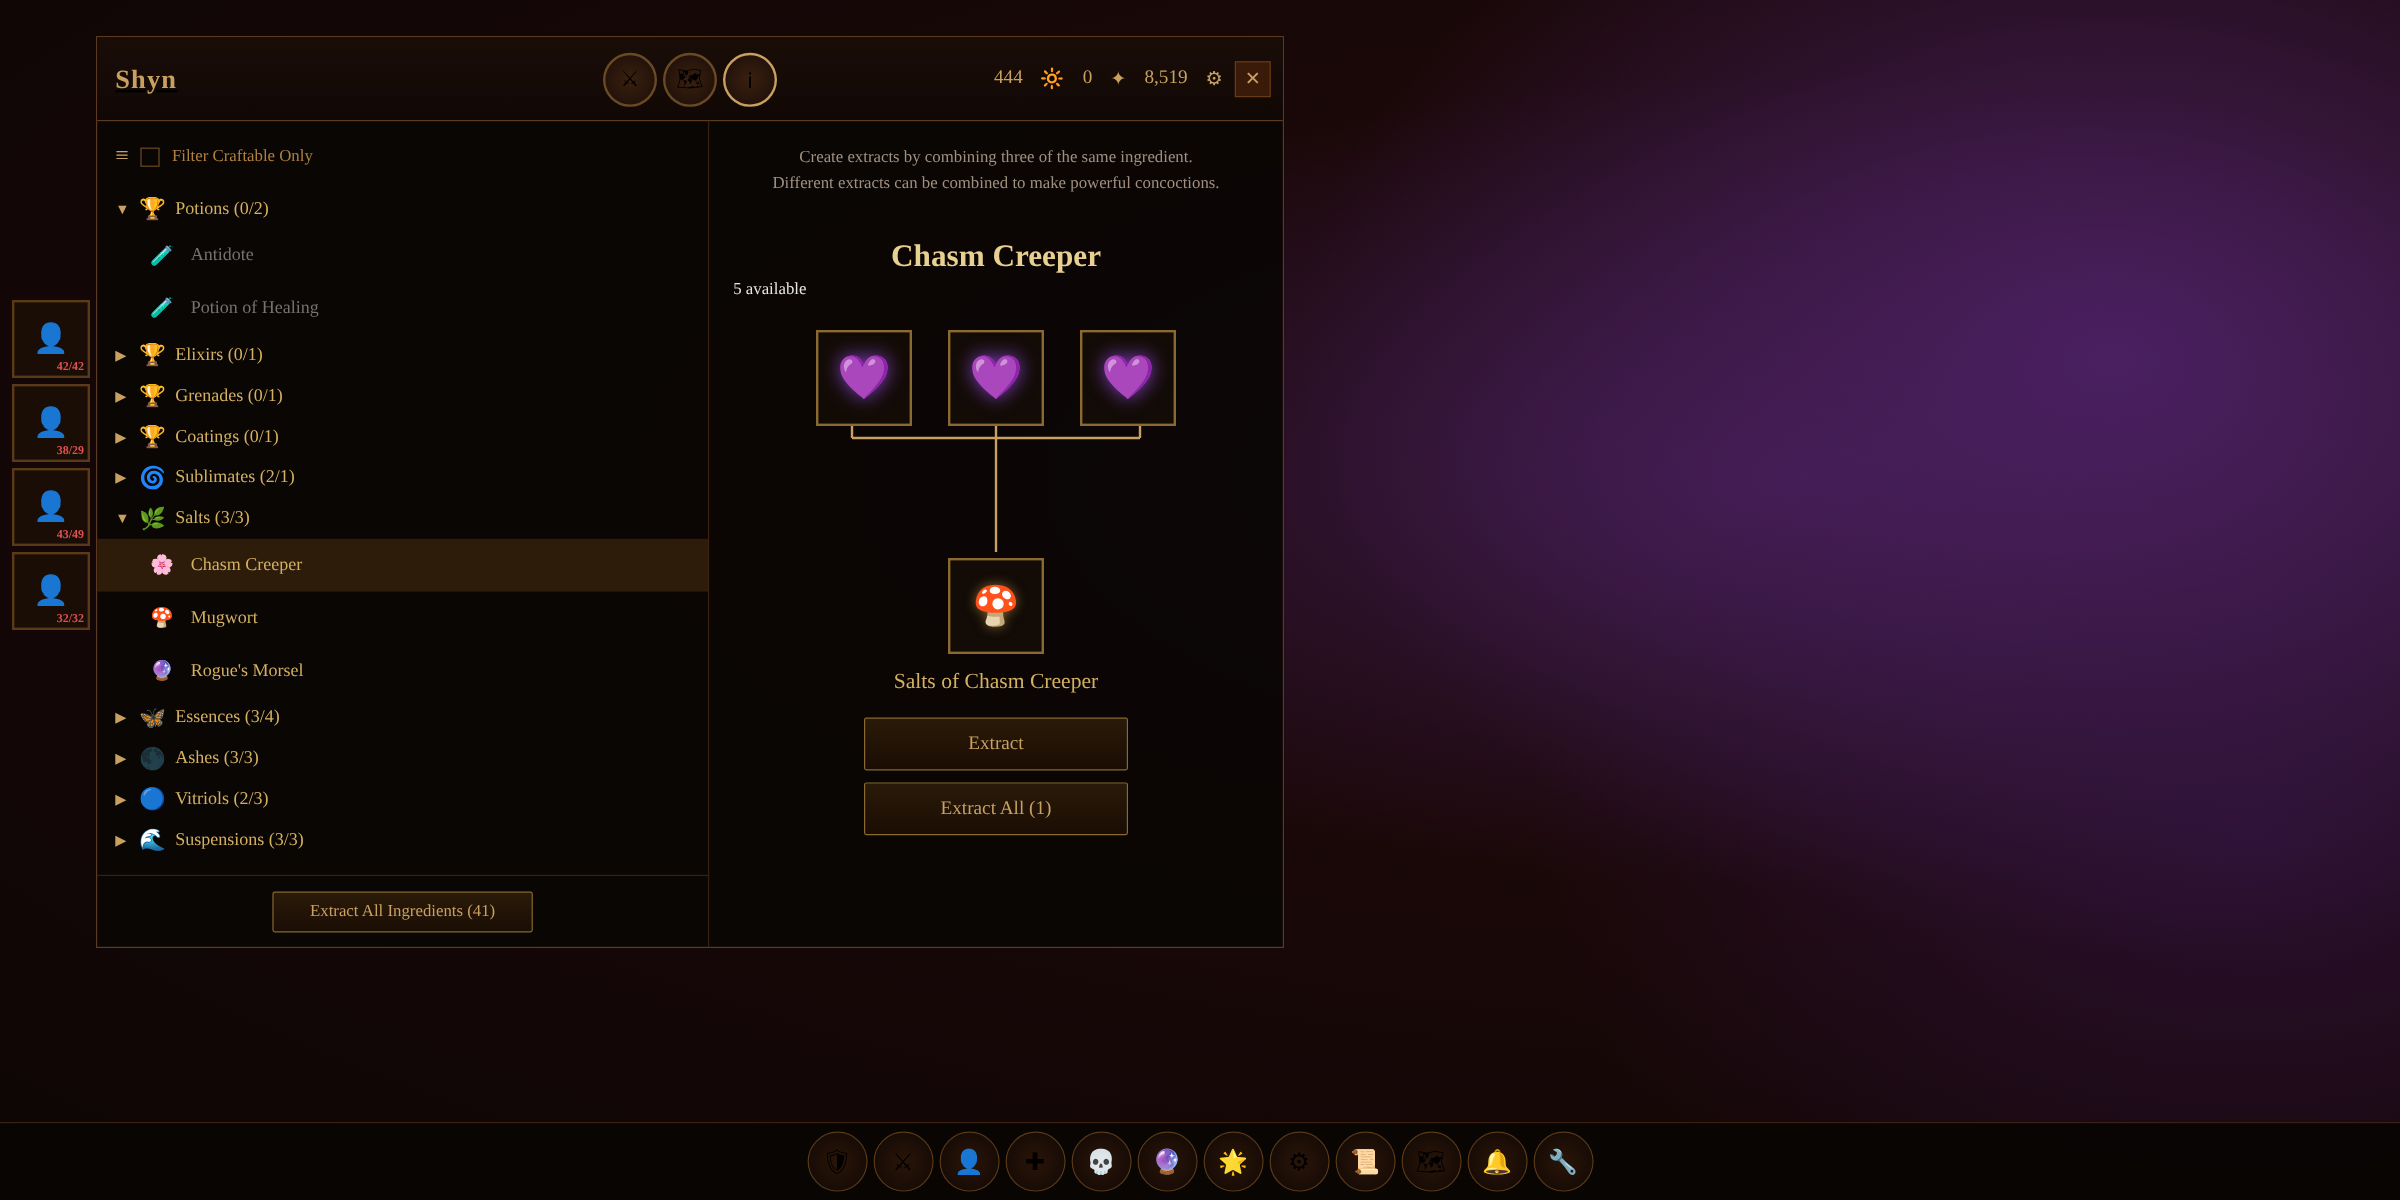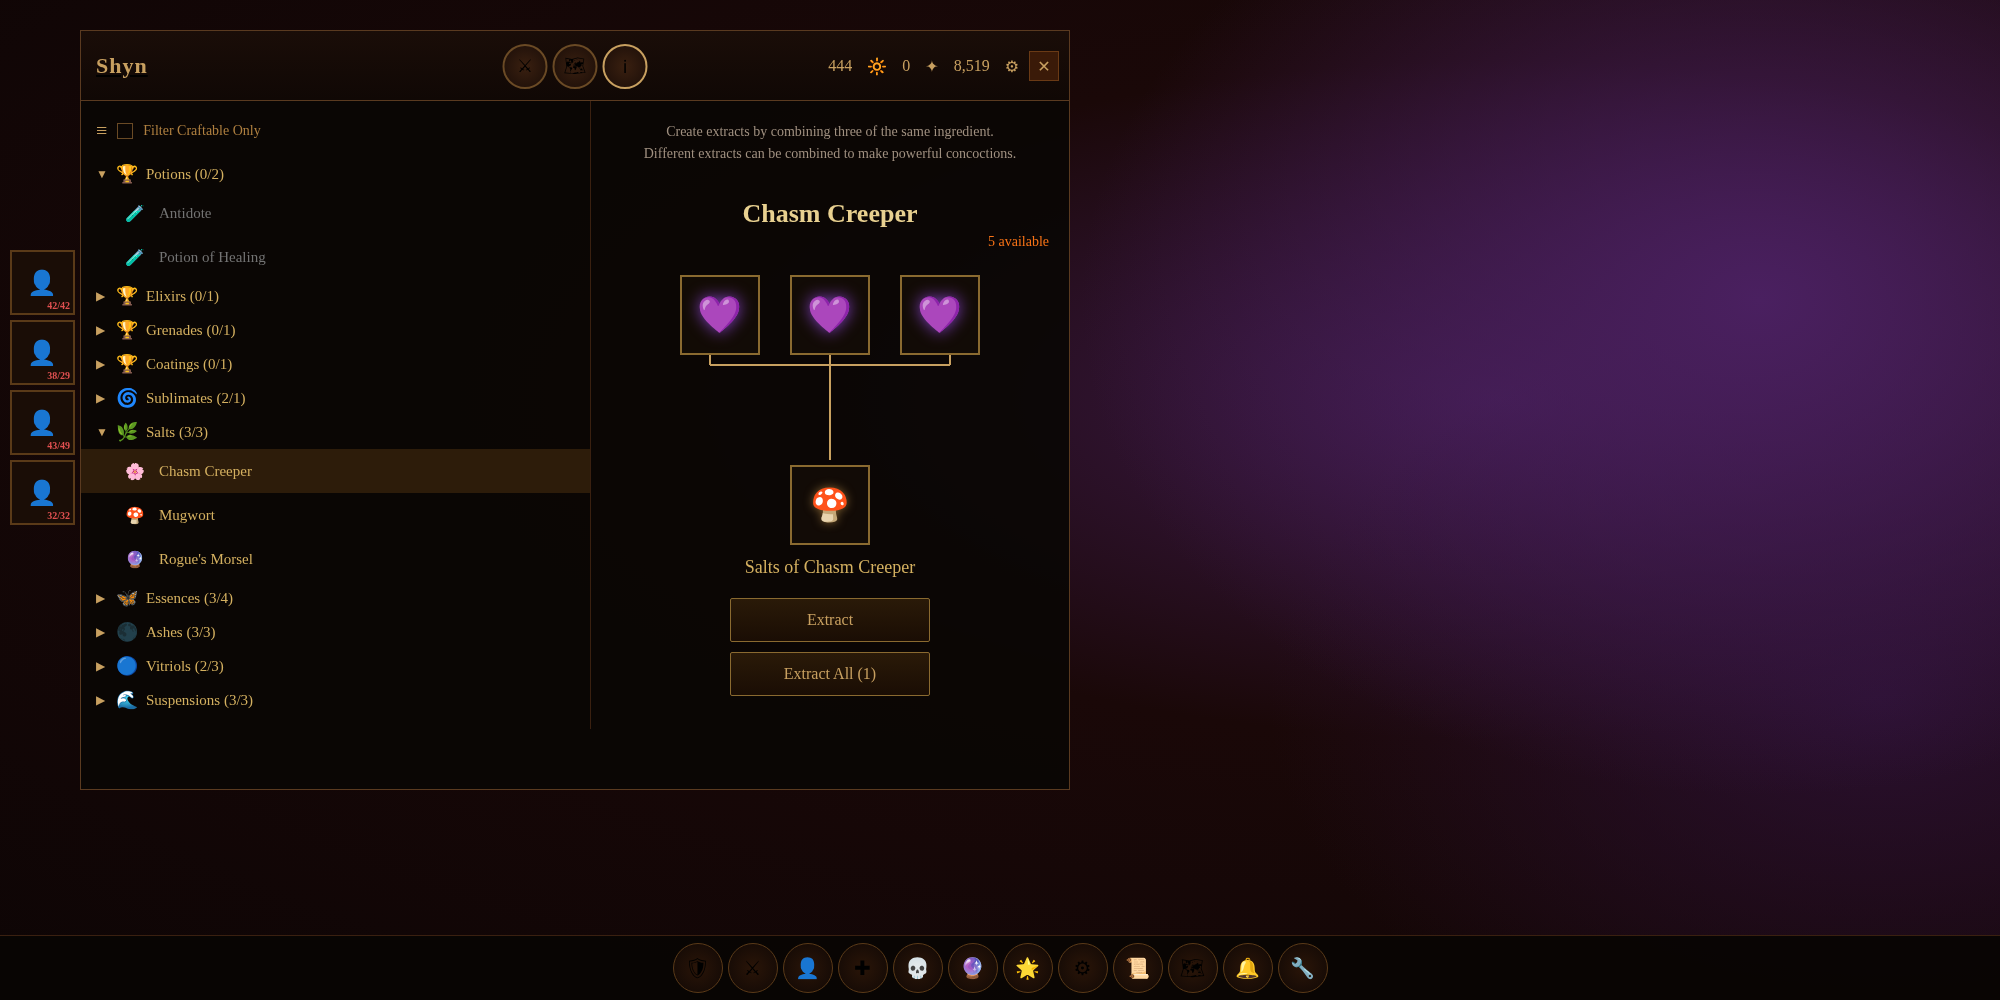--- a/index.html
+++ b/index.html
@@ -246,22 +246,22 @@
 
     .craft-title {
       text-align: center;
       color: #e8d090;
       font-size: 26px;
       font-weight: bold;
       margin-bottom: 5px;
     }
 
     .craft-available {
-      text-align: right;
-      color: #f97316;
+      text-align: left;
+      color: #e5e5e5;
       font-size: 14px;
       margin-bottom: 25px;
     }
 
     
     .craft-diagram {
       position: relative;
       display: flex;
       flex-direction: column;
       align-items: center;
@@ -321,21 +321,21 @@
     
     .action-btns {
       display: flex;
       flex-direction: column;
       align-items: center;
       gap: 10px;
       margin-top: 20px;
     }
 
     .action-btn {
-      width: 200px;
+      width: 220px;
       padding: 12px;
       background: linear-gradient(180deg, #2a1a08 0%, #1a0d04 100%);
       border: 1px solid #8a6a30;
       color: #c8a060;
       font-size: 16px;
       cursor: pointer;
       font-family: 'Georgia', serif;
       text-align: center;
       border-radius: 2px;
     }
@@ -540,20 +540,23 @@
       <span class="cat-label">Vitriols (2/3)</span>
     </div>
 
     <div class="category-row">
       <span class="arrow-icon">▶</span>
       <span class="cat-icon">🌊</span>
       <span class="cat-label">Suspensions (3/3)</span>
     </div>
   </div>
 
+  <div class="bottom-bar">
+    <button class="extract-all-btn">Extract All Ingredients (41)</button>
+  </div>
 
   <div class="content-area">
     <div class="info-text">
       Create extracts by combining three of the same ingredient.<br>
       Different extracts can be combined to make powerful concoctions.
     </div>
 
     <div class="craft-title">Chasm Creeper</div>
     <div class="craft-available">5 available</div>
 

